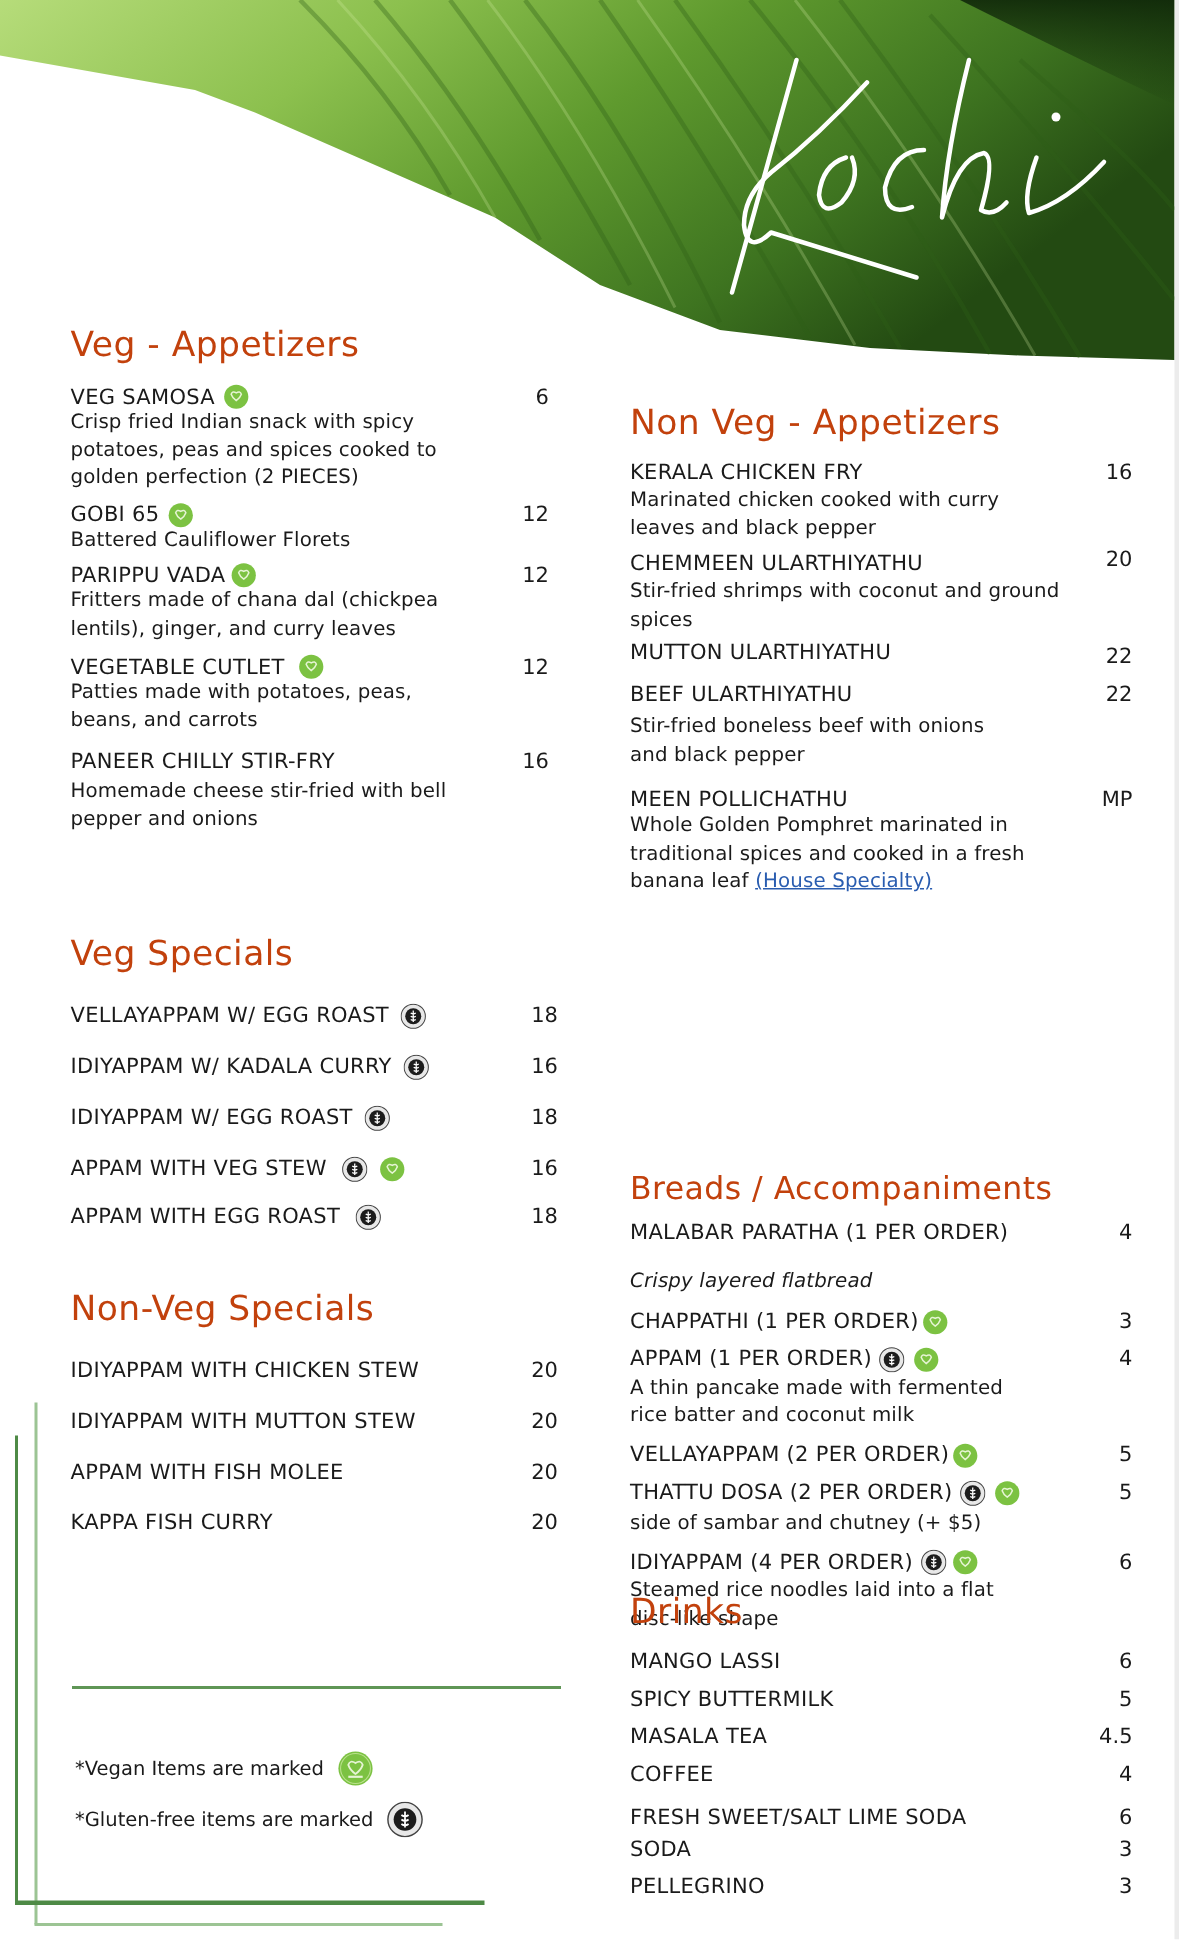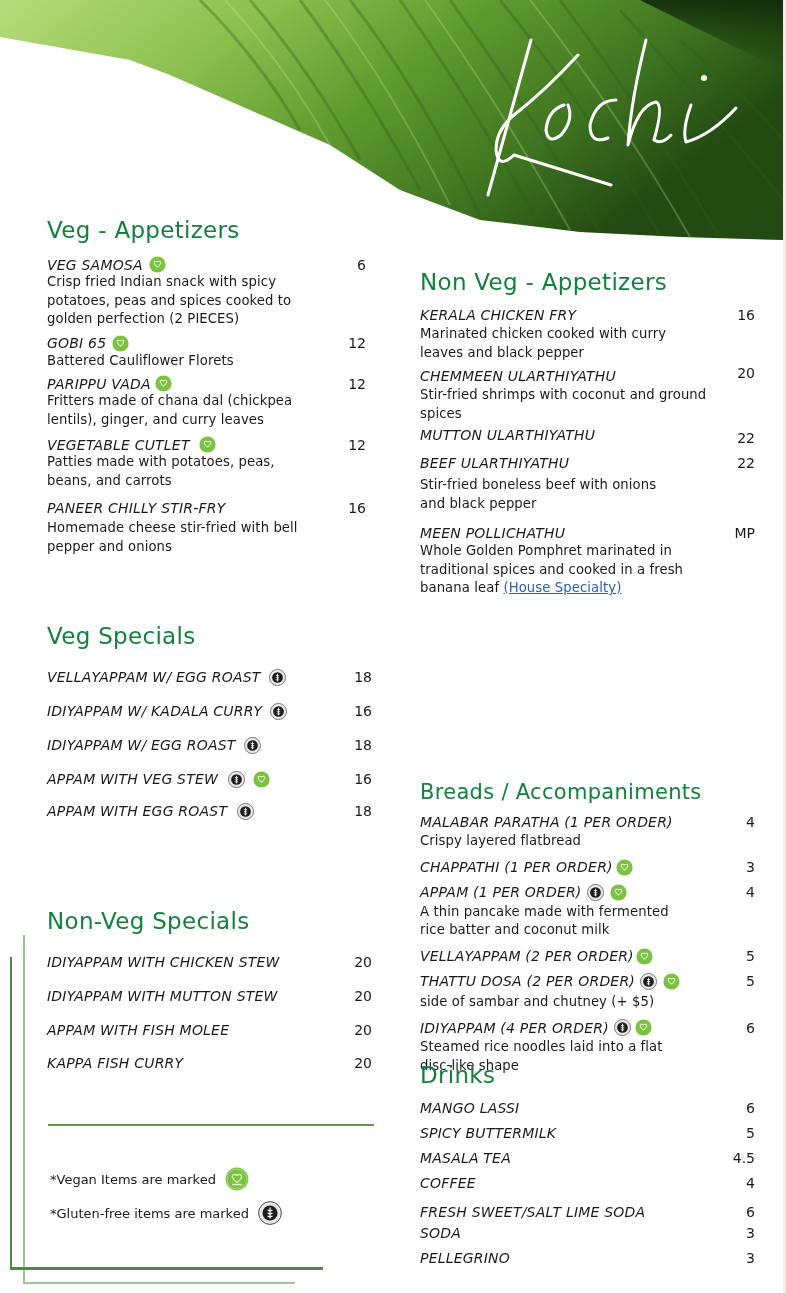--- a/index.html
+++ b/index.html
@@ -11,28 +11,28 @@
     }
     .edge-strip { position: absolute; right: 0; top: 0; width: 3px; height: 1293px; background: #ececec; }
     .leaf { position: absolute; left: 0; top: 0; width: 783px; height: 245px; }
     .brand {
       position: absolute; left: 486px; top: 20px; width: 270px; height: 180px;
     }
     .col { position: absolute; }
     .col-left { left: 47px; top: 214px; width: 325px; }
     .col-right { left: 420px; top: 266px; width: 335px; }
     .section-title {
-      font-size: 23px; font-weight: normal; letter-spacing: 0.3px; margin: 0; color: #15803d;
+      font-size: 23px; font-weight: normal; letter-spacing: 0.3px; margin: 0; color: #c2410c;
       line-height: 32px;
     }
     .item { position: relative; }
     .item-row { display: flex; align-items: center; justify-content: space-between; }
     .item-name {
       font-size: 14px; letter-spacing: 0.2px; color: #1a1a1a; white-space: nowrap;
-      display: flex; align-items: center; font-style: italic;
+      display: flex; align-items: center;
     }
     .item-price { font-size: 14px; color: #1a1a1a; text-align: right; }
     .item-desc { font-size: 13.2px; line-height: 18.5px; color: #1a1a1a; letter-spacing: 0.1px; }
     .link { color: #2a5db0; text-decoration: underline; }
     .badge {
       display: inline-block; width: 17px; height: 17px; border-radius: 50%;
       margin-left: 6px; vertical-align: middle; position: relative; flex: none;
     }
     .badge svg { position: absolute; left: 0; top: 0; width: 17px; height: 17px; }
     .deco { position: absolute; }
@@ -270,21 +270,21 @@
               <circle cx="10" cy="10" r="6.3" fill="#1c1c1c"></circle>
               <path d="M10,5.5 L10,14.5 M8,7.5 Q10,9 12,7.5 M8,10 Q10,11.5 12,10 M8,12.5 Q10,14 12,12.5" stroke="#fff" stroke-width="1" fill="none"></path>
             </svg>
           </span>
         </span>
         <span class="item-price">18</span>
       </div>
   </div>
 
   <div style="position:absolute; top:643px; left:0; width:325px;">
-    <h2 class="section-title" style="margin-bottom:8px;margin-top:48px;">Non-Veg Specials</h2>
+    <h2 class="section-title" style="margin-bottom:8px;">Non-Veg Specials</h2>
     <div class="item item-row" style="height:34px;">
         <span class="item-name">IDIYAPPAM WITH CHICKEN STEW</span>
         <span class="item-price">20</span>
       </div>
     <div class="item item-row" style="height:34px;">
         <span class="item-name">IDIYAPPAM WITH MUTTON STEW</span>
         <span class="item-price">20</span>
       </div>
     <div class="item item-row" style="height:34px;">
         <span class="item-name">APPAM WITH FISH MOLEE</span>
@@ -339,21 +339,21 @@
   </div>
 
   <div style="position:absolute; top:466px; left:0; width:335px;">
     <h2 class="section-title" style="font-size:21px;margin-bottom:6px;margin-top:44px;">Breads / Accompaniments</h2>
 
     <div class="item" style="margin-bottom:8px;">
       <div class="item-row">
           <span class="item-name">MALABAR PARATHA (1 PER ORDER)</span>
           <span class="item-price">4</span>
         </div>
-      <div class="item-desc" style="margin-top:2px;">Crispy layered flatbread</div>
+      <div class="item-desc" style="margin-top:16px;font-style:italic;">Crispy layered flatbread</div>
     </div>
     <div class="item" style="margin-bottom:8px;">
       <div class="item-row">
           <span class="item-name">
             <span>CHAPPATHI (1 PER ORDER)</span>
             <span class="badge" style="margin-left:3px;">
               <svg viewBox="0 0 20 20">
                 <circle cx="10" cy="10" r="9.5" fill="#7cc242"></circle>
                 <path d="M6,8 Q7,5 10,7 Q13,5 14,8 Q13,11 10,13 Q7,11 6,8Z" fill="none" stroke="#e6f4d4" stroke-width="1.2"></path>
               </svg>

